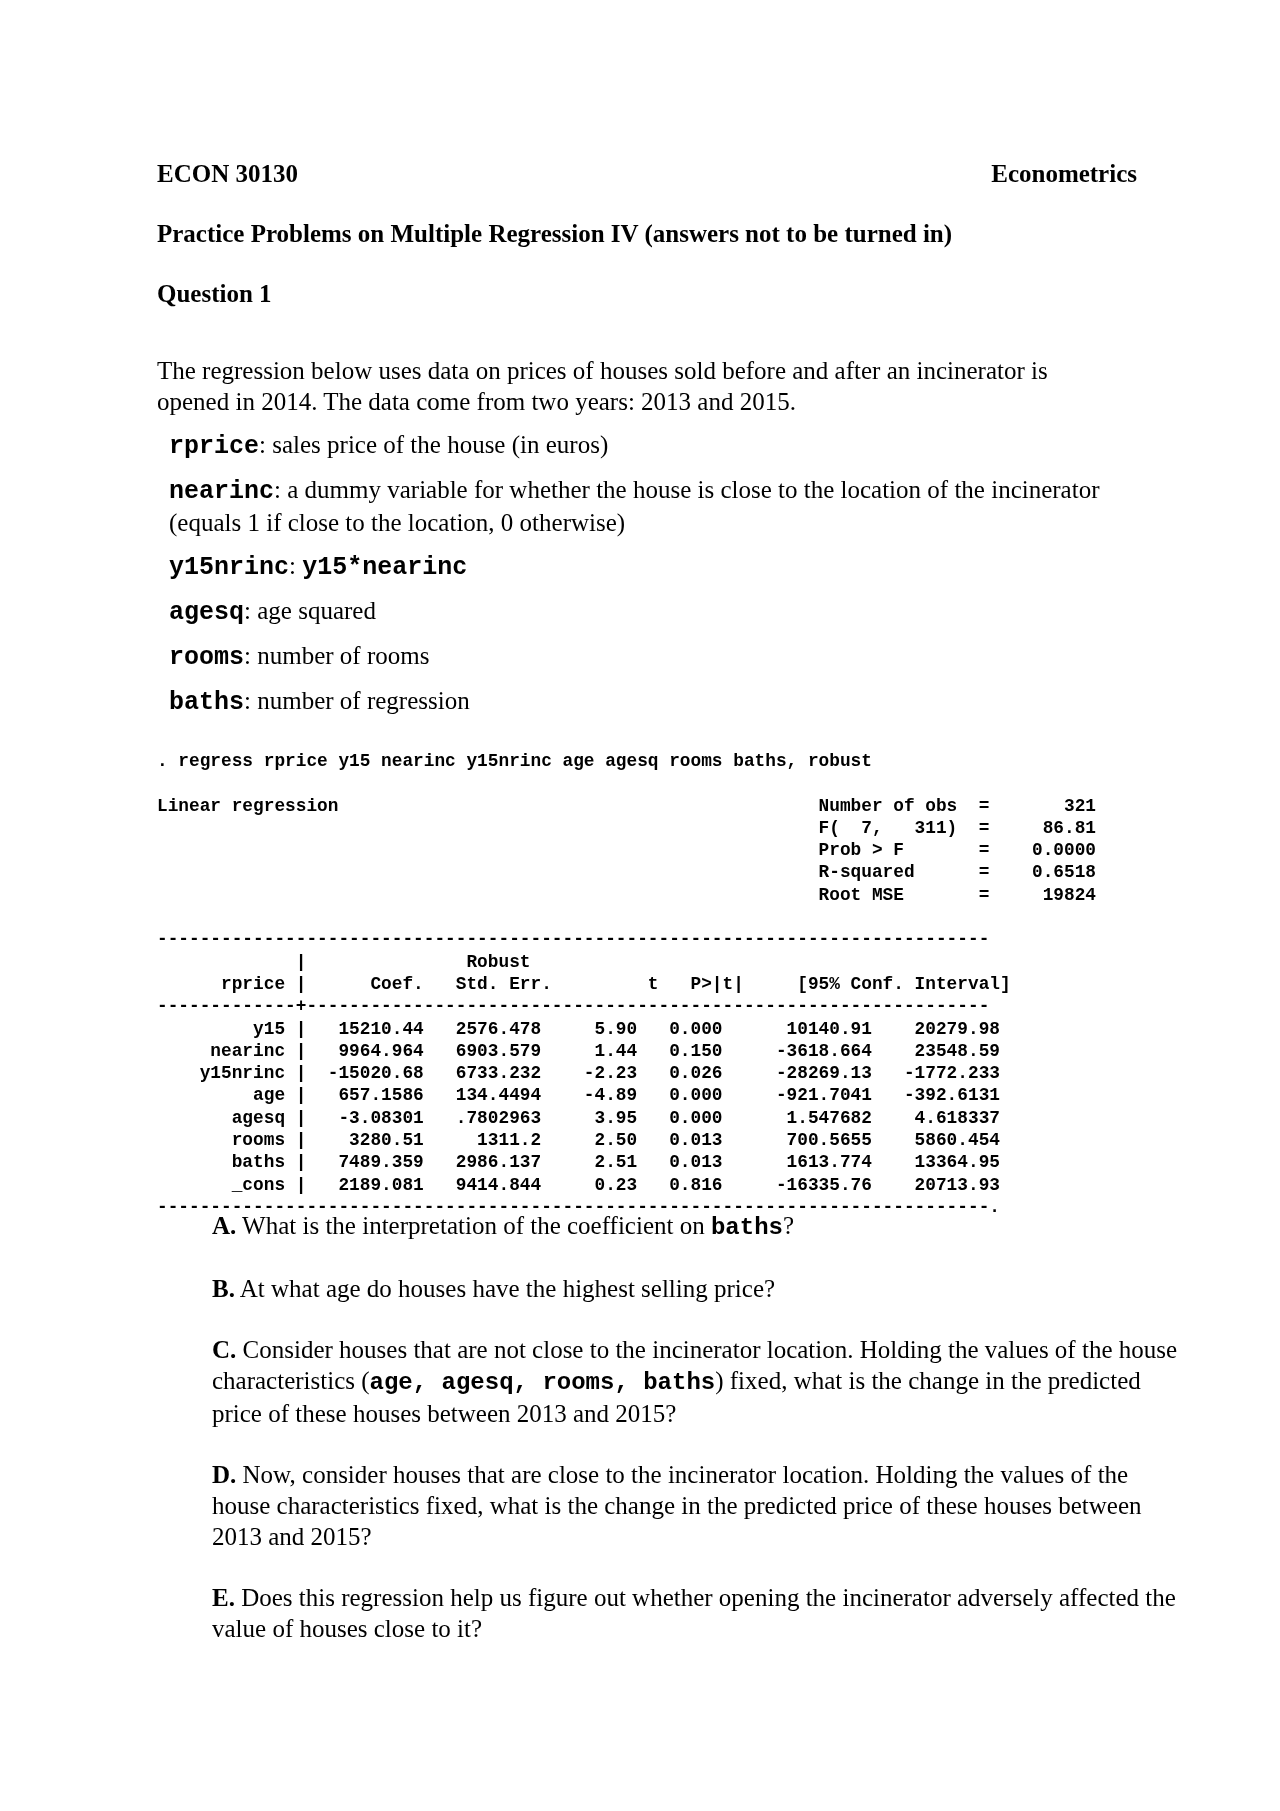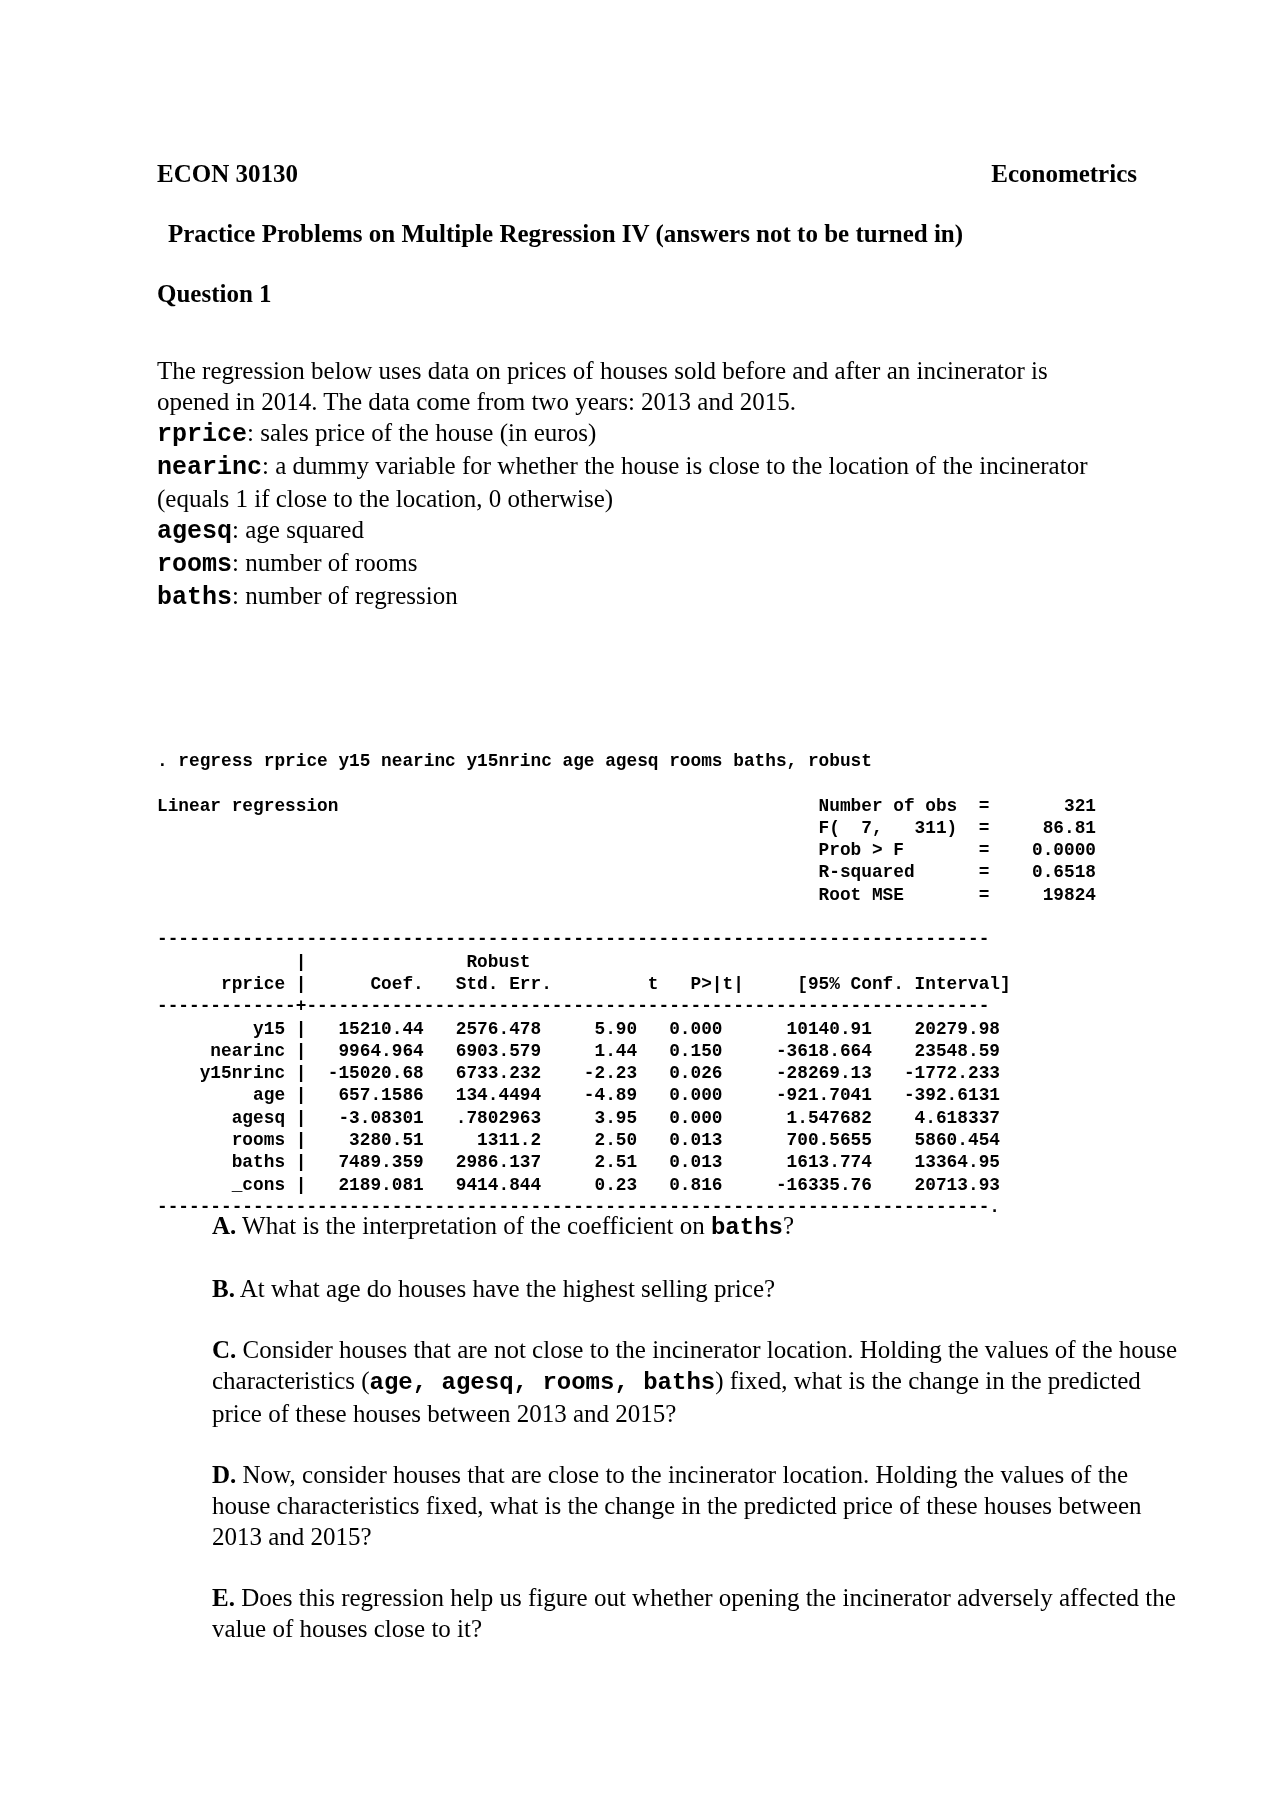--- a/index.html
+++ b/index.html
@@ -1,45 +1,46 @@
 <!DOCTYPE html>
 <html><head>
 <meta charset="utf-8">
 <style>
   html, body { margin: 0; padding: 0; background: #ffffff; }
   body { width: 1280px; height: 1811px; position: relative; overflow: hidden; color: #000; }
   .page { position: absolute; left: 157px; top: 0; width: 980px; font-family: "Liberation Serif", serif; font-size: 25px; line-height: 31px; }
   .mono { font-family: "Liberation Mono", monospace; }
   .bold { font-weight: bold; }
   .header { position: absolute; top: 158px; left: 0; width: 980px; display: flex; justify-content: space-between; font-weight: bold; font-size: 25px; }
-  .subtitle { position: absolute; top: 218px; left: 11px; font-weight: bold; font-size: 25px; }
+  .subtitle { position: absolute; top: 218px; left: 0; font-weight: bold; font-size: 25px; }
   .qtitle { position: absolute; top: 278px; left: 0; font-weight: bold; font-size: 25px; }
   .intro { position: absolute; top: 355px; left: 0; width: 960px; }
   .vars { position: absolute; top: 417px; left: 0; width: 980px; }
-  .vars .var { margin: 0; }
+  .vars .var { margin: 12px; }
   .vars .mono { font-size: 25px; font-weight: bold; }
   .stata { position: absolute; top: 750px; left: 0; font-family: "Liberation Mono", monospace; font-size: 17.8px; line-height: 22.3px; font-weight: bold; white-space: pre; }
   .questions { position: absolute; top: 1210px; left: 7px; width: 980px; margin-left: 48px; }
   .q { margin: 0 0 30px 0; }
   .q .mono { font-weight: bold; font-size: 24px; }
 </style>
 </head>
 <body>
 
 <div class="page">
   <div class="header">
     <span>ECON 30130</span>
     <span>Econometrics</span>
   </div>
   <div class="subtitle">Practice Problems on Multiple Regression IV (answers not to be turned in)</div>
   <div class="qtitle">Question 1</div>
   <div class="intro">The regression below uses data on prices of houses sold before and after an incinerator is opened in 2014. The data come from two years: 2013 and 2015.</div>
   <div class="vars" id="vars">
       <div class="var"><span class="mono">rprice</span><span>: sales price of the house (in euros)</span></div>
       <div class="var"><span class="mono">nearinc</span><span>: a dummy variable for whether the house is close to the location of the incinerator (equals 1 if close to the location, 0 otherwise)</span></div>
+      <div class="var"><span class="mono">y15nrinc</span><span>: </span><span class="mono">y15*nearinc</span></div>
       <div class="var"><span class="mono">agesq</span><span>: age squared</span></div>
       <div class="var"><span class="mono">rooms</span><span>: number of rooms</span></div>
       <div class="var"><span class="mono">baths</span><span>: number of regression</span></div>
     </div>
   <div class="stata" id="stata">. regress rprice y15 nearinc y15nrinc age agesq rooms baths, robust
 
 Linear regression                                             Number of obs  =       321
                                                               F(  7,   311)  =     86.81
                                                               Prob &gt; F       =    0.0000
                                                               R-squared      =    0.6518

